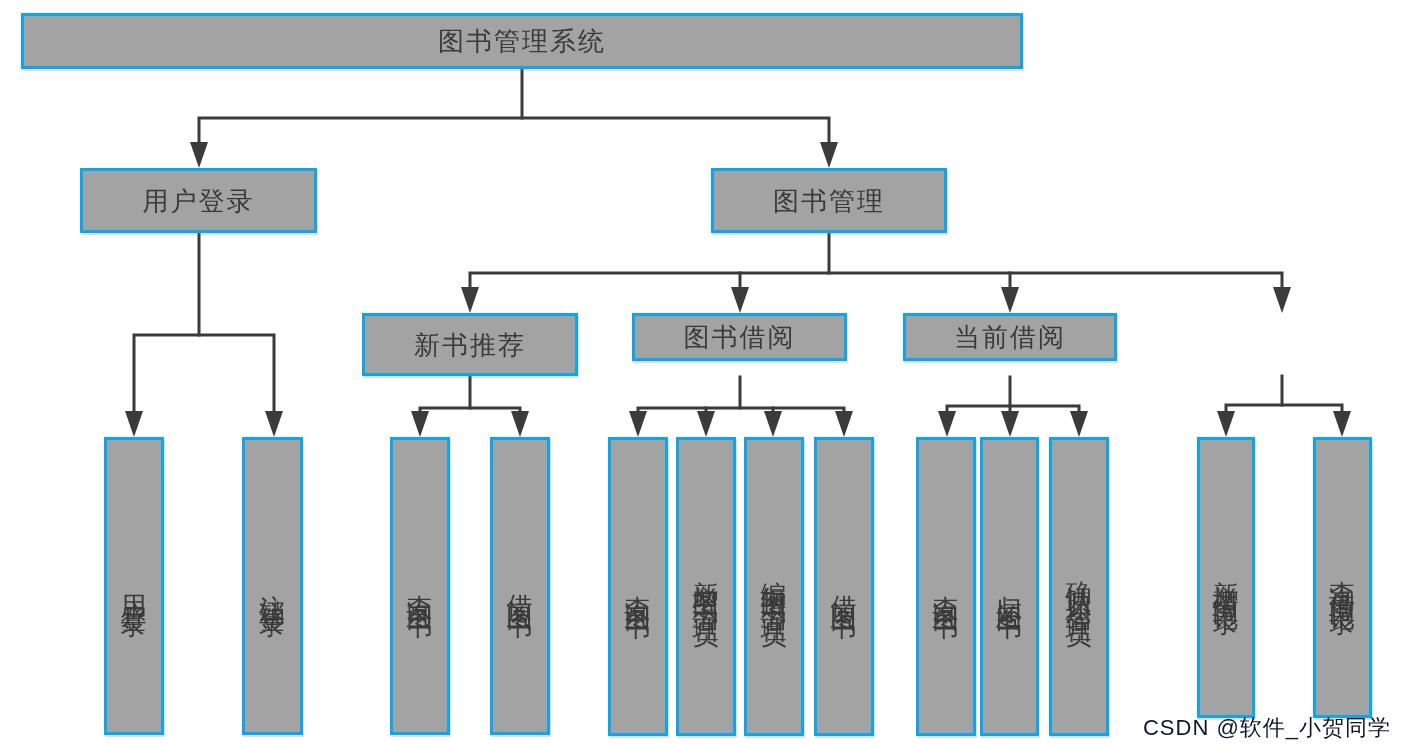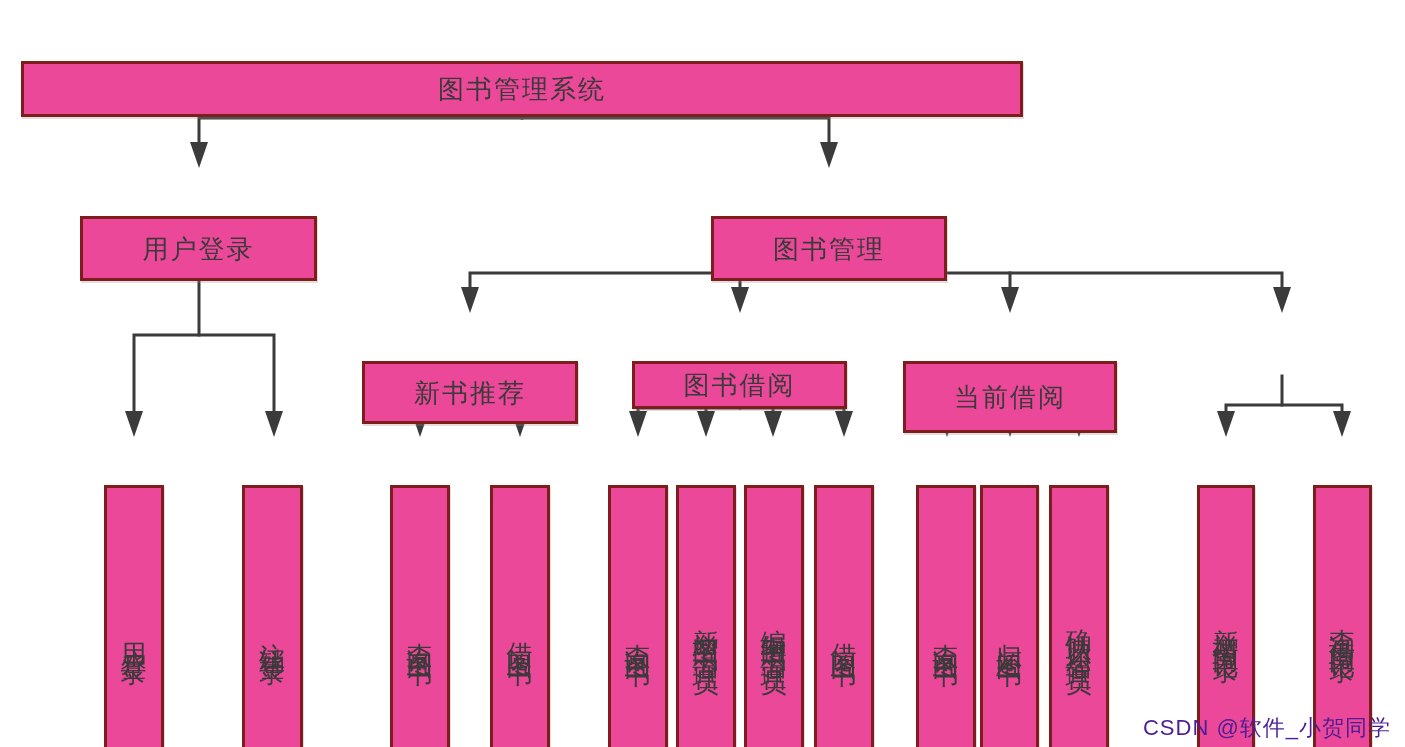--- a/index.html
+++ b/index.html
@@ -6,28 +6,27 @@
   #stage{
     position:relative;
     width:1405px;height:747px;
     background:#ffffff;
     font-family:"Liberation Sans", sans-serif;
     overflow:hidden;
   }
   #connectors{position:absolute;left:0;top:0;width:1405px;height:747px;}
   .box{
     position:absolute;
-    background:#ec4899;
-    border:3px solid #7f1d1d;
+    background:#a3a3a3;
+    border:3px solid #0ea5e9;
     box-sizing:border-box;
     display:flex;
     align-items:center;
     justify-content:center;
     box-shadow:1px 2px 0 rgba(140,140,140,0.28);
-    margin-top:48px;
   }
   .hlabel{
     color:#3a3a3a;
     font-size:26px;
     letter-spacing:2px;
     white-space:nowrap;
     line-height:1;
   }
   .vlabel{
     color:#3a3a3a;
@@ -36,21 +35,21 @@
     text-orientation:mixed;
     letter-spacing:6px;
     line-height:1;
     white-space:nowrap;
   }
   #watermark{
     position:absolute;
     right:14px;
     bottom:4px;
     font-size:22px;
-    color:#4c1d95;
+    color:#0f172a;
     letter-spacing:1px;
     white-space:nowrap;
   }
 </style>
 </head>
 <body>
 
 <div id="stage">
 
   <svg id="connectors" viewBox="0 0 1405 747" xmlns="http://www.w3.org/2000/svg">
@@ -118,21 +117,21 @@
   <div class="box" style="left:362px;top:313px;width:216px;height:63px">
     <span class="hlabel">新书推荐</span>
   </div>
 
   <div class="box" style="left:711px;top:168px;width:236px;height:65px">
     <span class="hlabel">图书管理</span>
   </div>
   <div class="box" style="left:632px;top:313px;width:215px;height:48px">
     <span class="hlabel">图书借阅</span>
   </div>
-  <div class="box" style="left:903px;top:313px;width:214px;height:72px">
+  <div class="box" style="left:903px;top:313px;width:214px;height:48px">
     <span class="hlabel">当前借阅</span>
   </div>
 
   <div class="box" style="left:104px;top:437px;width:60px;height:298px">
     <span class="vlabel">用户登录</span>
   </div>
   <div class="box" style="left:242px;top:437px;width:61px;height:298px">
     <span class="vlabel">注销登录</span>
   </div>
 

